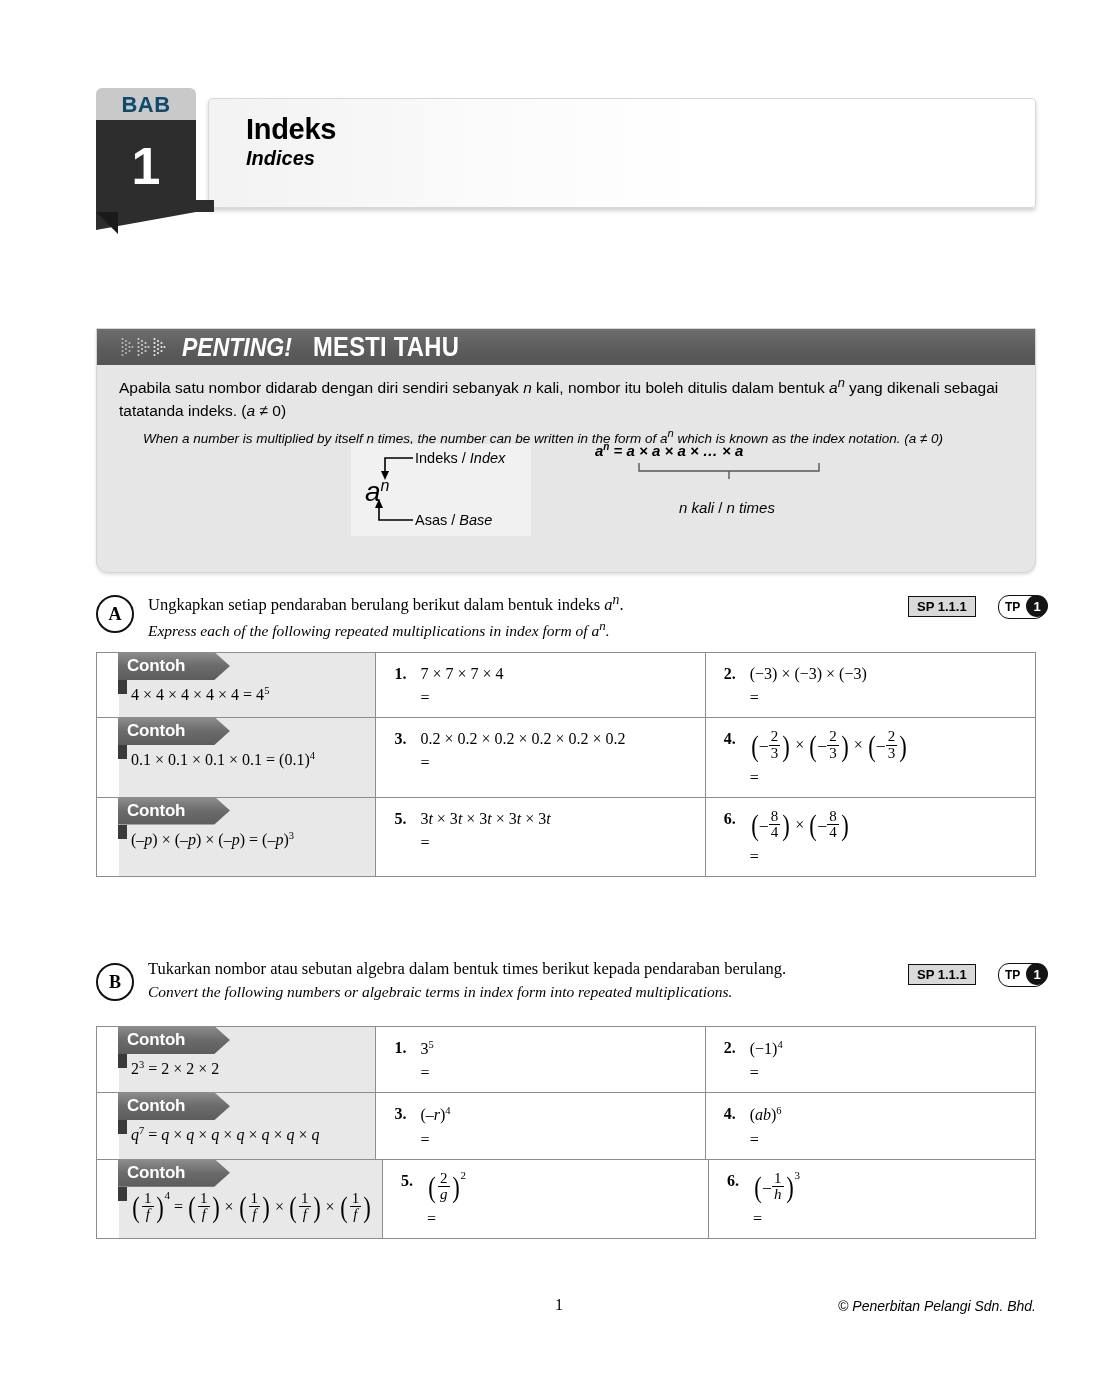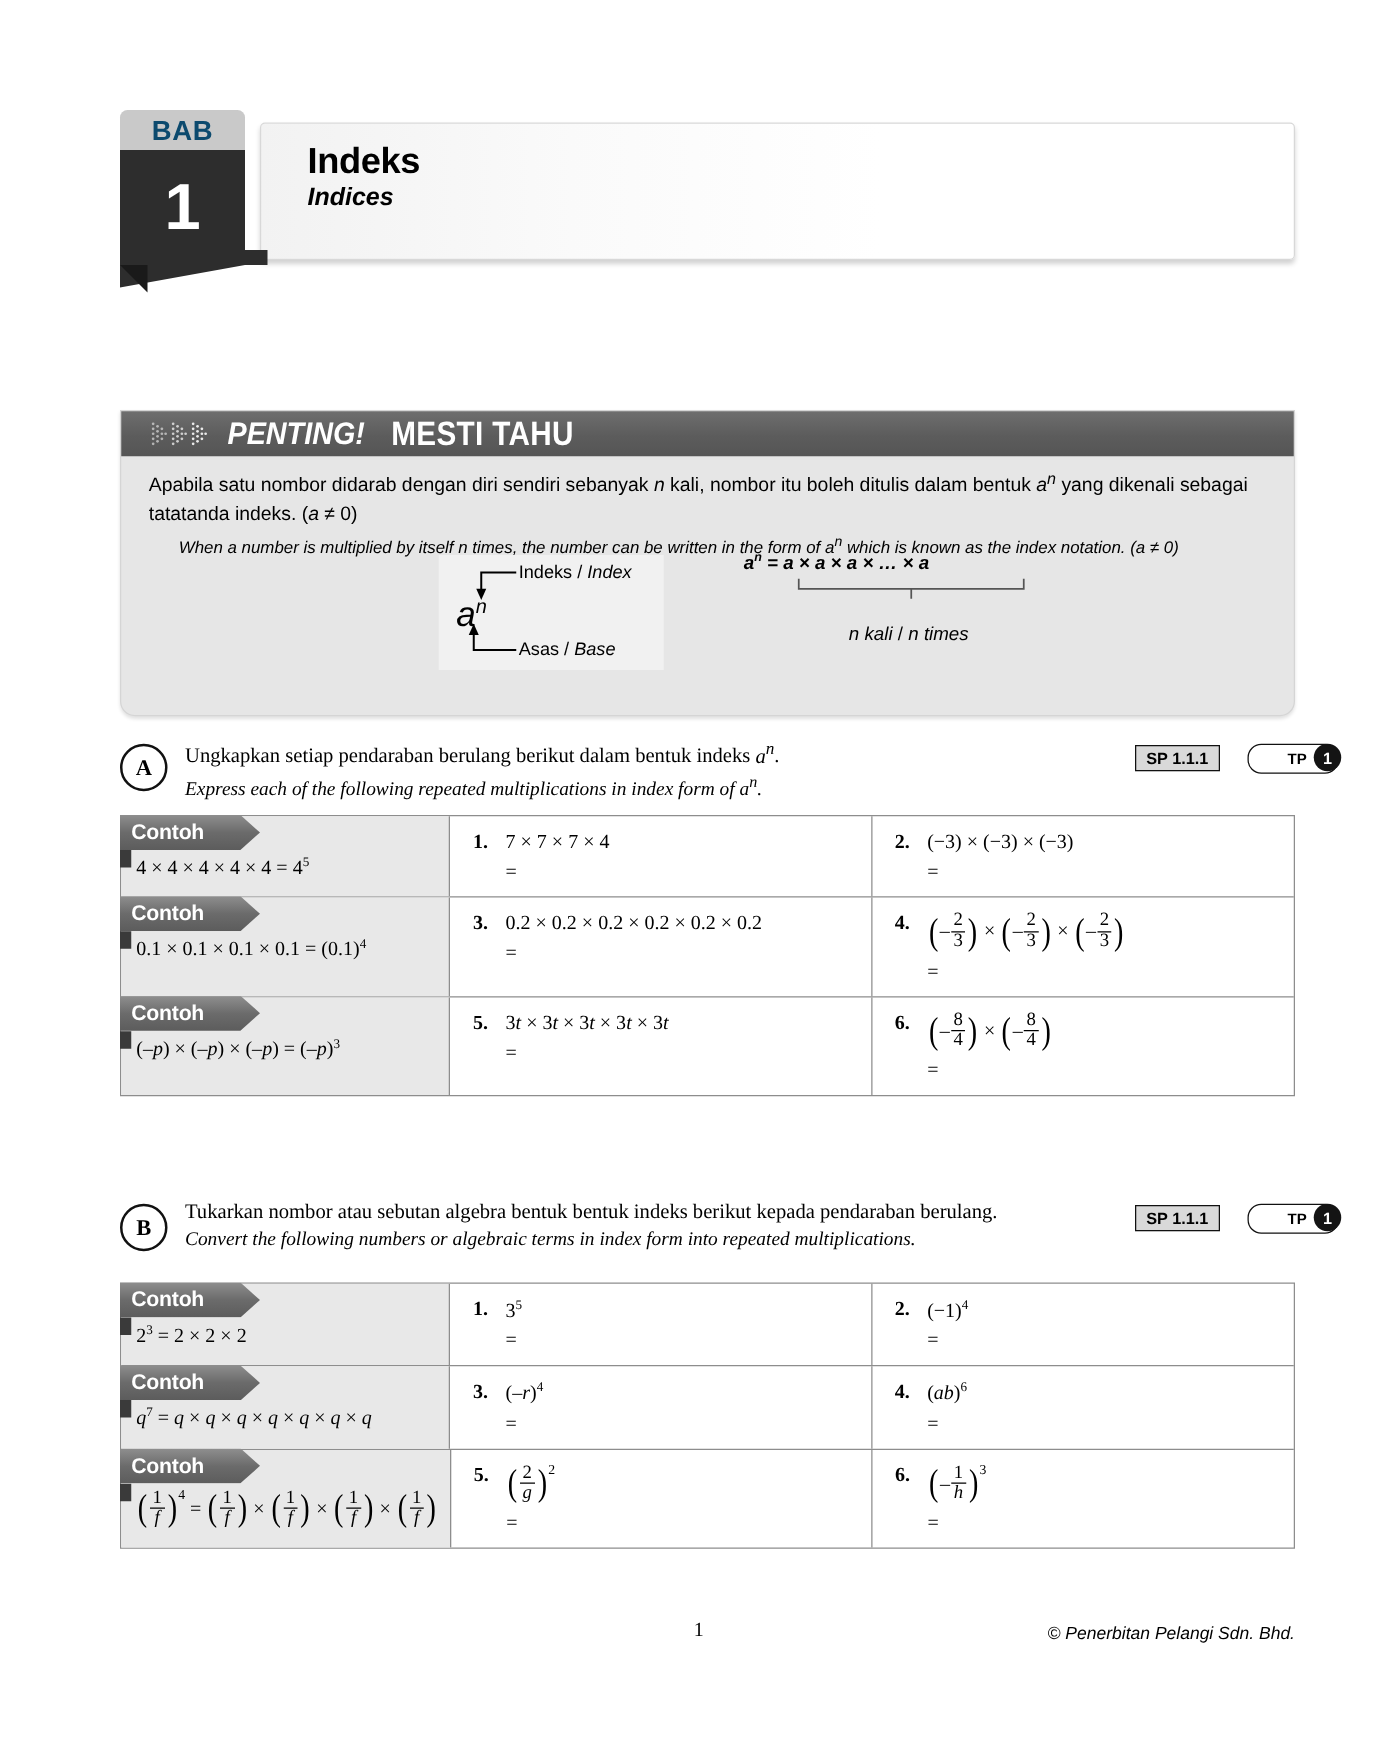--- a/index.html
+++ b/index.html
@@ -127,37 +127,38 @@
   .part-txt .en{font-size:15.5px;font-style:italic;font-family:"Liberation Serif",serif;line-height:1.45;}
   .part-txt i{font-style:italic;}
   .sp-badge{
     position:absolute;left:812px;top:4px;padding:2px 8px;
     background:#d9d9d9;border:1.5px solid #111;
     font-size:13px;font-weight:bold;
   }
   .tp-badge{
     position:absolute;left:902px;top:3px;width:46px;height:22px;
     background:#fff;border:1.5px solid #111;border-radius:11px;
-    display:flex;align-items:center;padding-left:25px;
+    display:flex;align-items:center;
   }
   .tp-badge .t{font-size:12px;font-weight:bold;margin-left:6px;}
   .tp-badge .n{
     position:absolute;right:-3px;top:-1px;width:22px;height:22px;border-radius:50%;
     background:#141414;color:#fff;font-size:13px;font-weight:bold;
     display:flex;align-items:center;justify-content:center;
   }
 
   
   .tbl{position:absolute;left:96px;width:940px;border:1px solid #8d8d8d;box-sizing:border-box;}
   .trow{display:flex;border-bottom:1px solid #8d8d8d;}
   .trow:last-child{border-bottom:none;}
   .cell-ex{
     width:264px;box-sizing:border-box;background:#e8e8e8;
     border-right:1px solid #8d8d8d;position:relative;
     padding:32px 16px 10px 12px;
+    margin-left:22px;
   }
   .cell-q{
     width:338px;box-sizing:border-box;border-right:1px solid #8d8d8d;
     padding:12px 10px 10px 18px;
   }
   .cell-q.last{width:338px;border-right:none;}
   .contoh-tab{
     position:absolute;left:-1px;top:-1px;width:112px;height:28px;
     background:linear-gradient(to bottom,#8e8e8e 0%,#6b6b6b 50%,#5c5c5c 100%);
     clip-path:polygon(0 0,86% 0,100% 50%,86% 100%,0 100%);
@@ -377,21 +378,21 @@
         <div class="cell-q last">
           <div><span class="qnum">6.</span><span class="qbody"><span class="pgrp"><span class="paren">(</span>–<span class="frac"><span class="nu">8</span><span class="de">4</span></span><span class="paren">)</span></span> × <span class="pgrp"><span class="paren">(</span>–<span class="frac"><span class="nu">8</span><span class="de">4</span></span><span class="paren">)</span></span></span></div>
           <div class="qeq">=</div>
         </div>
       </div>
     </div>
 
   <div class="part" style="top:960px;">
     <div class="part-circle">B</div>
     <div class="part-txt">
-      <div class="ms">Tukarkan nombor atau sebutan algebra bentuk bentuk indeks berikut kepada pendaraban berulang.</div>
+      <div class="ms">Tukarkan nombor atau sebutan algebra dalam bentuk times berikut kepada pendaraban berulang.</div>
       <div class="en"><i>Convert the following numbers or algebraic terms in index form into repeated multiplications.</i></div>
     </div>
     <div class="sp-badge">SP 1.1.1</div>
     <div class="tp-badge">
       <span class="t">TP</span>
       <span class="n">1</span>
     </div>
   </div>
 
   <div class="tbl" id="tableB" style="top:1026px;">

